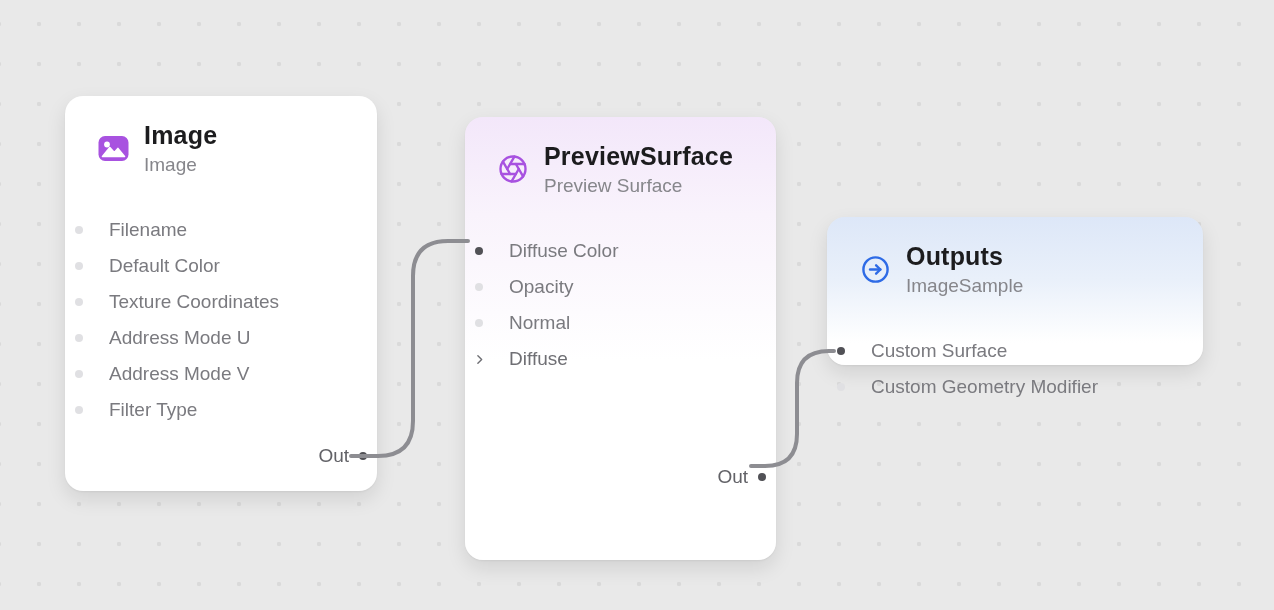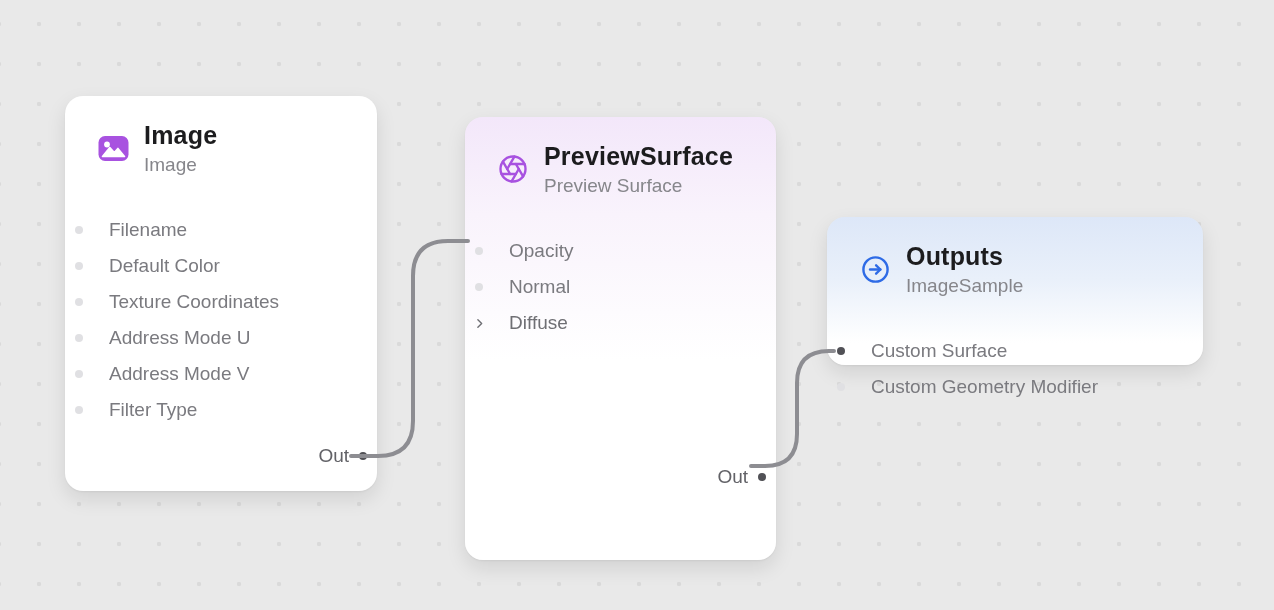--- a/index.html
+++ b/index.html
@@ -123,20 +123,26 @@
         </svg>
       </span>
       <div class="titles">
         <div class="node-title">PreviewSurface</div>
         <div class="node-subtitle">Preview Surface</div>
       </div>
     </div>
     <div class="ports">
       <div class="port">
         <span class="marker">
+            <span class="dot connected"></span>
+          </span>
+        <span class="port-label">Diffuse Color</span>
+      </div>
+      <div class="port">
+        <span class="marker">
             <span class="dot"></span>
           </span>
         <span class="port-label">Opacity</span>
       </div>
       <div class="port">
         <span class="marker">
             <span class="dot"></span>
           </span>
         <span class="port-label">Normal</span>
       </div>

